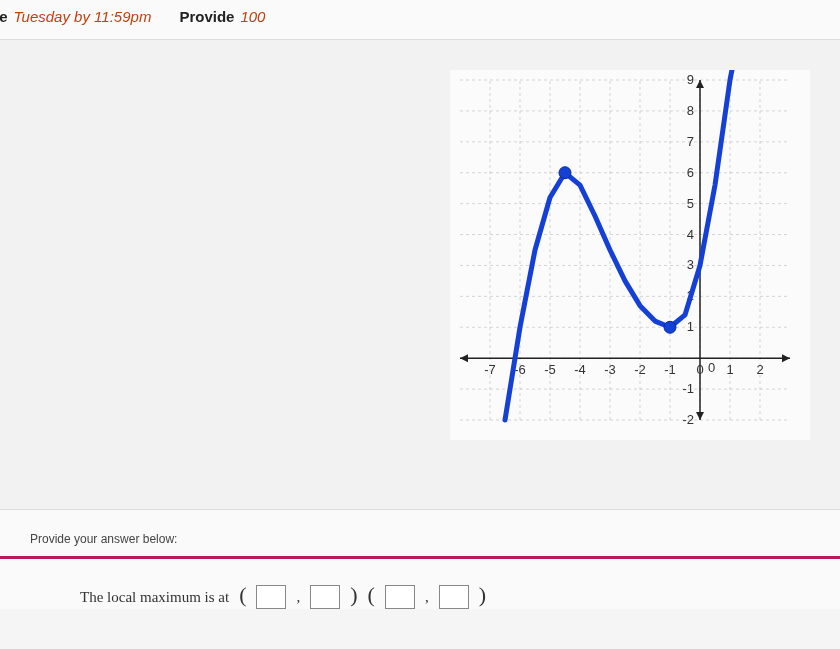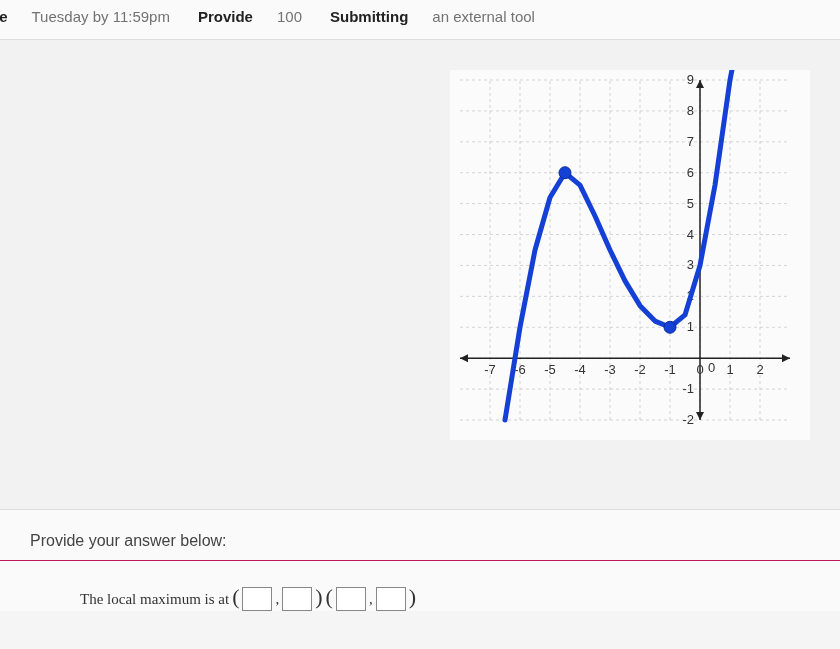--- a/index.html
+++ b/index.html
@@ -16,52 +16,52 @@
     padding: 8px 0 14px 0;
     font-size: 15px;
     color: #555;
     display: flex;
     gap: 28px;
     align-items: baseline;
     border-bottom: 1px solid #ddd;
     background: #fafafa;
   }
   .header .lbl { font-weight: 700; color: #222; }
-  .header .val { font-weight: 400; color: #737373; margin-left: 24px; }
+  .header .val { font-weight: 400; color: #c2410c; margin-left: 6px; font-style: italic; }
   .header .pair { display: inline-flex; align-items: baseline; }
   .header .pair.first .lbl { margin-left: -10px; }
   .content {
     position: relative;
     height: 470px;
     background: #f2f2f2;
     border-bottom: 1px solid #ddd;
   }
   .chart-wrap {
     position: absolute;
     right: 30px;
     top: 30px;
     width: 360px;
     height: 370px;
     background: #fbfbfb;
   }
   .answer-section {
     padding: 22px 30px 10px 30px;
-    font-size: 16px;
+    font-size: 12px;
     color: #444;
-    border-bottom: 1px solid #be185d;
+    border-bottom: 3px solid #be185d;
     background: #fafafa;
   }
   .fill-row {
     padding: 26px 0 0 80px;
     font-family: Georgia, "Times New Roman", serif;
     font-size: 15px;
     color: #333;
     display: flex;
     align-items: center;
-    gap: 3px;
+    gap: 10px;
     background: #fafafa;
   }
   .paren { font-size: 22px; line-height: 1; position: relative; top: -2px; }
   .box {
     width: 30px;
     height: 24px;
     border: 1px solid #888;
     background: #fff;
     font-size: 13px;
     text-align: center;
@@ -72,24 +72,20 @@
 <body>
 
 <div class="header">
   <span class="pair first">
     <span class="lbl">ue</span>
     <span class="val">Tuesday by 11:59pm</span>
   </span>
   <span class="pair">
     <span class="lbl">Provide</span>
     <span class="val">100</span>
-  </span>
-  <span class="pair">
-    <span class="lbl">Submitting</span>
-    <span class="val">an external tool</span>
   </span>
 </div>
 
 <div class="content">
   <div class="chart-wrap">
     <svg id="chart-svg" width="360" height="370" viewBox="0 0 360 370">
         <line x1="40" x2="40" y1="350" y2="10" stroke="#bbb" stroke-width="0.6" stroke-dasharray="3 3"></line>
         <line x1="70" x2="70" y1="350" y2="10" stroke="#bbb" stroke-width="0.6" stroke-dasharray="3 3"></line>
         <line x1="100" x2="100" y1="350" y2="10" stroke="#bbb" stroke-width="0.6" stroke-dasharray="3 3"></line>
         <line x1="130" x2="130" y1="350" y2="10" stroke="#bbb" stroke-width="0.6" stroke-dasharray="3 3"></line>

